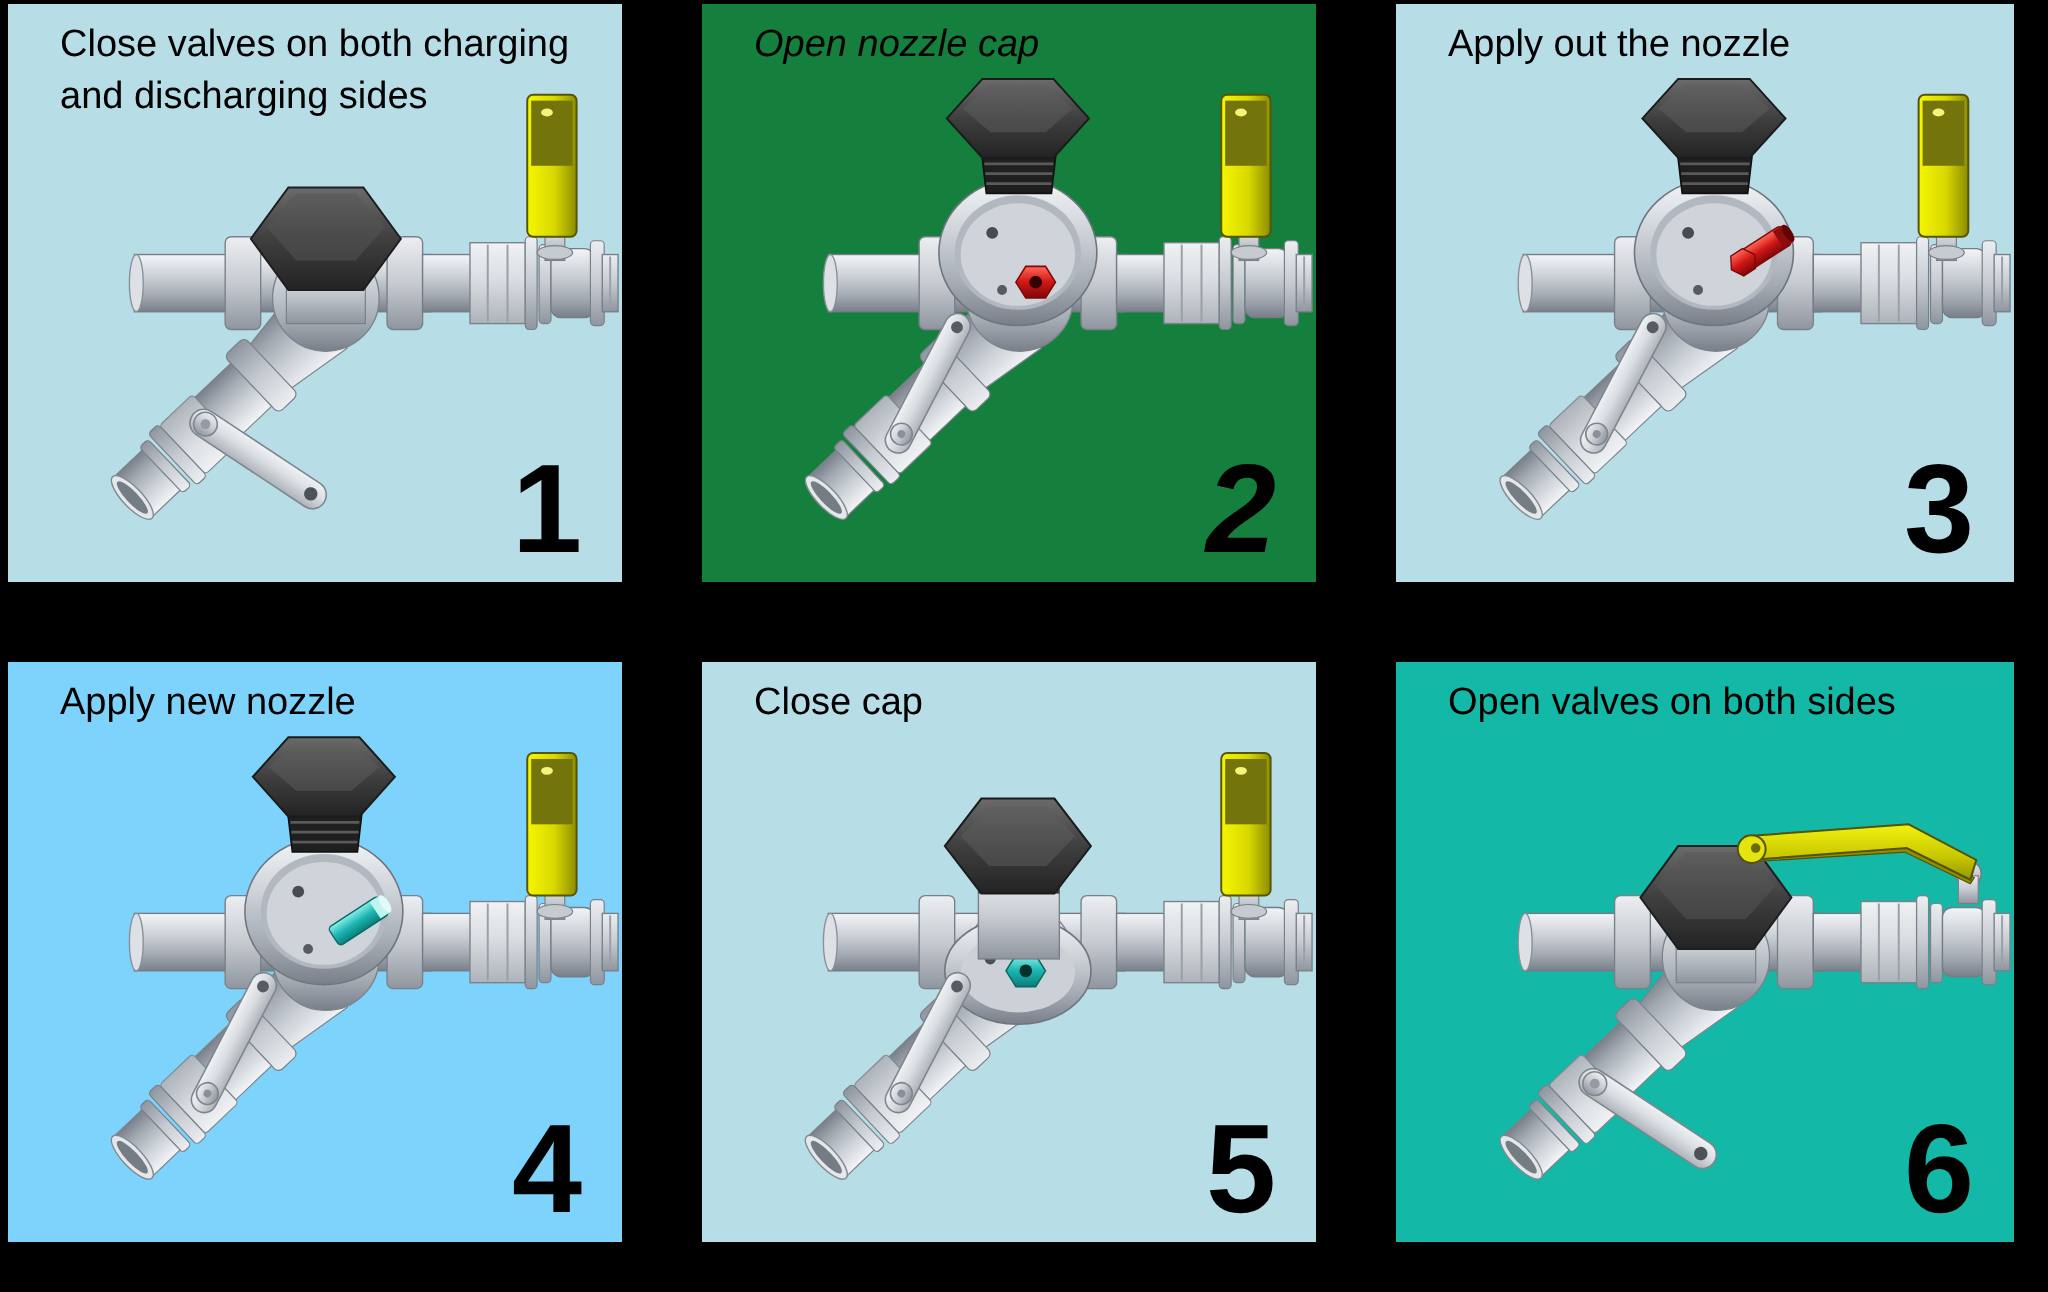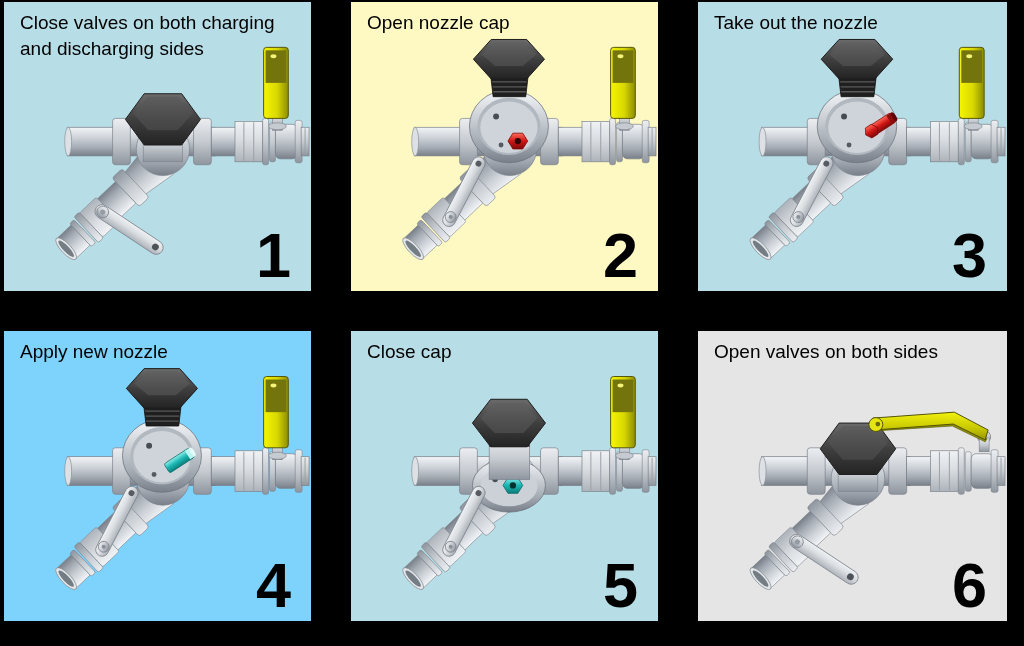--- a/index.html
+++ b/index.html
@@ -6,21 +6,21 @@
   .board{position:relative;width:1024px;height:646px;background:#000;
          font-family:"Liberation Sans",sans-serif;overflow:hidden;}
   .panel{position:absolute;background:#b7dde6;border:2px solid #000;
          box-sizing:border-box;overflow:hidden;}
   .p1{left:2px;top:0;width:311px;height:293px;}
   .p2{left:349px;top:0;width:311px;height:293px;}
   .p3{left:696px;top:0;width:313px;height:293px;}
   .p4{left:2px;top:329px;width:311px;height:294px;}
   .p5{left:349px;top:329px;width:311px;height:294px;}
   .p6{left:696px;top:329px;width:313px;height:294px;}
-  .caption{position:absolute;top:8px;left:16px;right:8px;font-size:19px;
+  .caption{position:absolute;top:8px;left:26px;right:8px;font-size:19px;
            line-height:26px;color:#000;z-index:3;}
   .illu{position:absolute;left:0;top:0;right:0;bottom:0;z-index:1;}
   .illu svg{display:block;width:100%;height:100%;}
   .stepnum{position:absolute;right:21px;bottom:4px;font-size:63px;font-weight:700;
            color:#000;line-height:1;z-index:2;letter-spacing:-1px;}
 </style>
 </head>
 <body>
 
 <div class="board" style="background: rgb(0, 0, 0);">
@@ -118,21 +118,21 @@
             <ellipse cx="277" cy="126" rx="9" ry="3.5" fill="#c6cbd1" stroke="#7a8089" stroke-width="0.6"></ellipse>
             <rect x="263" y="46" width="25" height="72" rx="3" fill="url(#v0-yel)" stroke="#55550a" stroke-width="1"></rect>
             <rect x="265" y="49" width="21" height="33" fill="#74740c"></rect>
             <ellipse cx="273" cy="55" rx="3" ry="2" fill="#f4f47a"></ellipse>
           </g>
         </svg>
       </div>
     <div class="stepnum">1</div>
   </section>
 
-  <section class="panel p2" style="background: #fef9c3; border-color: rgb(0, 0, 0);">
+  <section class="panel p2" style="background: #15803d; border-color: rgb(0, 0, 0); font-style: italic;">
     <div class="caption">Open nozzle cap</div>
     <div class="illu">
         <svg viewBox="0 0 311 293" preserveAspectRatio="none" xmlns="http://www.w3.org/2000/svg">
           <defs>
             <linearGradient id="v1-pipe" x1="0" y1="0" x2="0" y2="1">
               <stop offset="0" stop-color="#f3f5f7"></stop>
               <stop offset="0.38" stop-color="#ccd1d7"></stop>
               <stop offset="0.72" stop-color="#a3aab2"></stop>
               <stop offset="1" stop-color="#787f89"></stop>
             </linearGradient>
@@ -234,21 +234,21 @@
             <rect x="263" y="46" width="25" height="72" rx="3" fill="url(#v1-yel)" stroke="#55550a" stroke-width="1"></rect>
             <rect x="265" y="49" width="21" height="33" fill="#74740c"></rect>
             <ellipse cx="273" cy="55" rx="3" ry="2" fill="#f4f47a"></ellipse>
           </g>
         </svg>
       </div>
     <div class="stepnum">2</div>
   </section>
 
   <section class="panel p3" style="background: rgb(183, 221, 230); border-color: rgb(0, 0, 0);">
-    <div class="caption">Take out the nozzle</div>
+    <div class="caption">Apply out the nozzle</div>
     <div class="illu">
         <svg viewBox="0 0 311 293" preserveAspectRatio="none" xmlns="http://www.w3.org/2000/svg">
           <defs>
             <linearGradient id="v2-pipe" x1="0" y1="0" x2="0" y2="1">
               <stop offset="0" stop-color="#f3f5f7"></stop>
               <stop offset="0.38" stop-color="#ccd1d7"></stop>
               <stop offset="0.72" stop-color="#a3aab2"></stop>
               <stop offset="1" stop-color="#787f89"></stop>
             </linearGradient>
             <linearGradient id="v2-pipe2" x1="0" y1="0" x2="0" y2="1">
@@ -576,21 +576,21 @@
             <ellipse cx="277" cy="126" rx="9" ry="3.5" fill="#c6cbd1" stroke="#7a8089" stroke-width="0.6"></ellipse>
             <rect x="263" y="46" width="25" height="72" rx="3" fill="url(#v4-yel)" stroke="#55550a" stroke-width="1"></rect>
             <rect x="265" y="49" width="21" height="33" fill="#74740c"></rect>
             <ellipse cx="273" cy="55" rx="3" ry="2" fill="#f4f47a"></ellipse>
           </g>
         </svg>
       </div>
     <div class="stepnum">5</div>
   </section>
 
-  <section class="panel p6" style="background: #e5e5e5; border-color: rgb(0, 0, 0);">
+  <section class="panel p6" style="background: #14b8a6; border-color: rgb(0, 0, 0);">
     <div class="caption">Open valves on both sides</div>
     <div class="illu">
         <svg viewBox="0 0 311 293" preserveAspectRatio="none" xmlns="http://www.w3.org/2000/svg">
           <defs>
             <linearGradient id="v5-pipe" x1="0" y1="0" x2="0" y2="1">
               <stop offset="0" stop-color="#f3f5f7"></stop>
               <stop offset="0.38" stop-color="#ccd1d7"></stop>
               <stop offset="0.72" stop-color="#a3aab2"></stop>
               <stop offset="1" stop-color="#787f89"></stop>
             </linearGradient>

